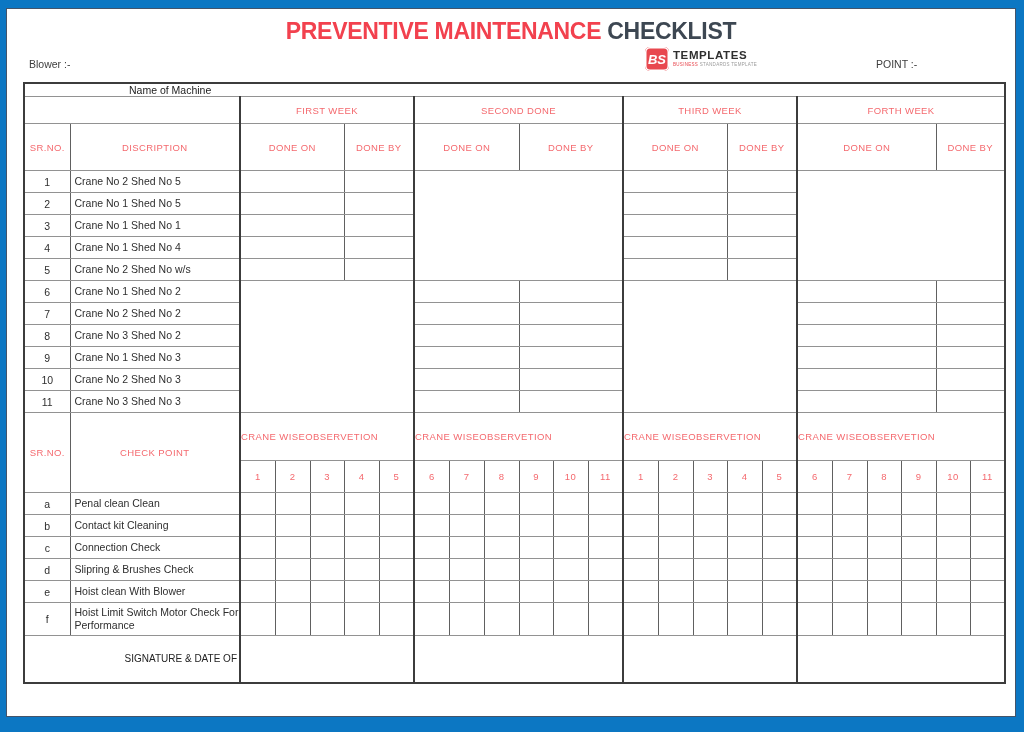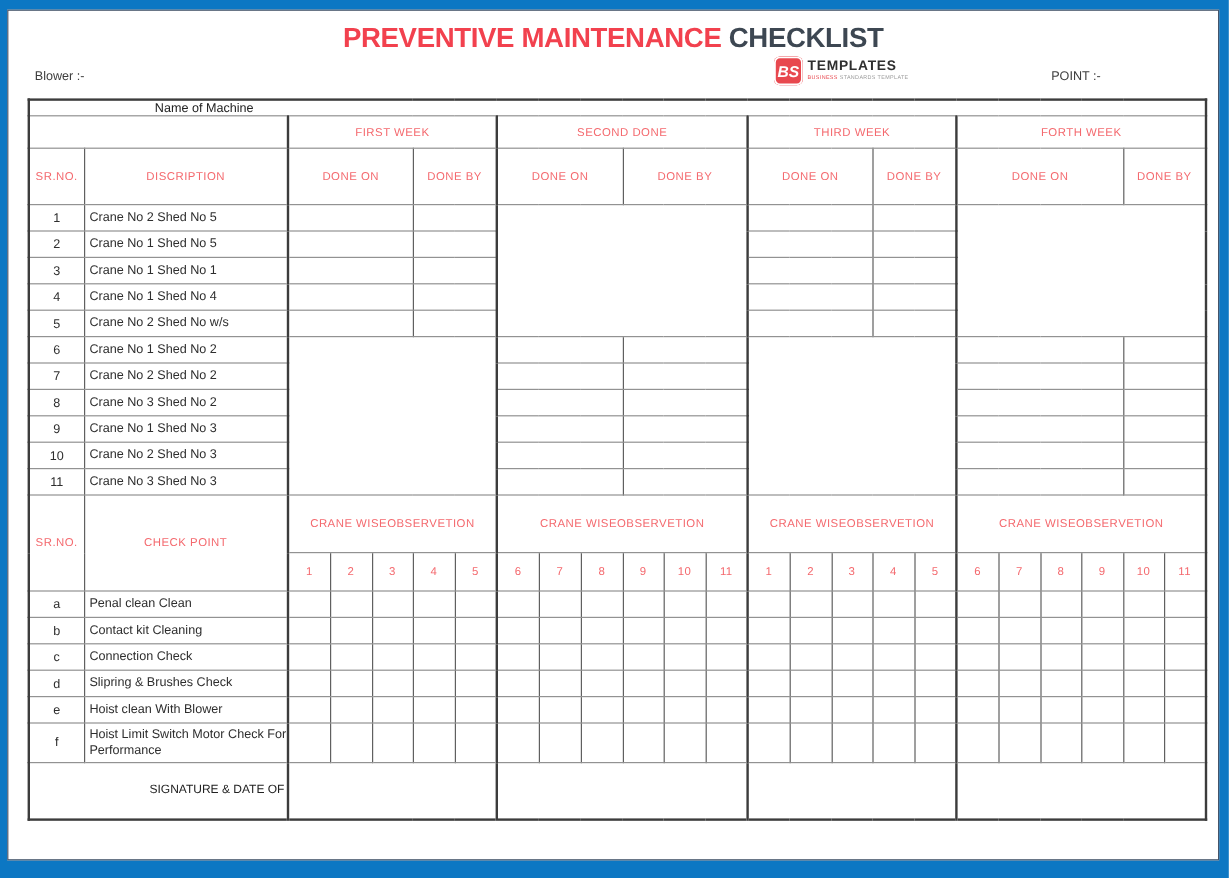--- a/index.html
+++ b/index.html
@@ -66,21 +66,21 @@
   .r-m td       { height:22px; }
   .r-crane th   { height:48px; }
   .r-num td     { height:32px; }
   .r-cp td      { height:22px; }
   .r-cpf td     { height:33px; }
   .r-sig td     { height:47px;padding-left:24px; }
 
   .name-cell { font-size:10.5px; color:#222222; text-align:left; padding-left:104px; }
   .sr-cell   { text-align:center; }
   .desc-cell { text-align:left; padding-left:4px; line-height:1.25; }
-  .crane-flex { display:flex; justify-content:center; align-items:center; height:46px; }
+  .crane-flex { display:flex; justify-content:flex-start; align-items:center; height:46px; }
   .sig-cell  { font-size:10px; color:#222222; text-align:right; padding-right:2px; }
   .fill { background:#ffffff; }
 </style>
 </head>
 <body>
 
 <div class="page">
 
   <div class="title"><span class="t-red">PREVENTIVE MAINTENANCE</span> <span class="t-dark">CHECKLIST</span></div>
 

